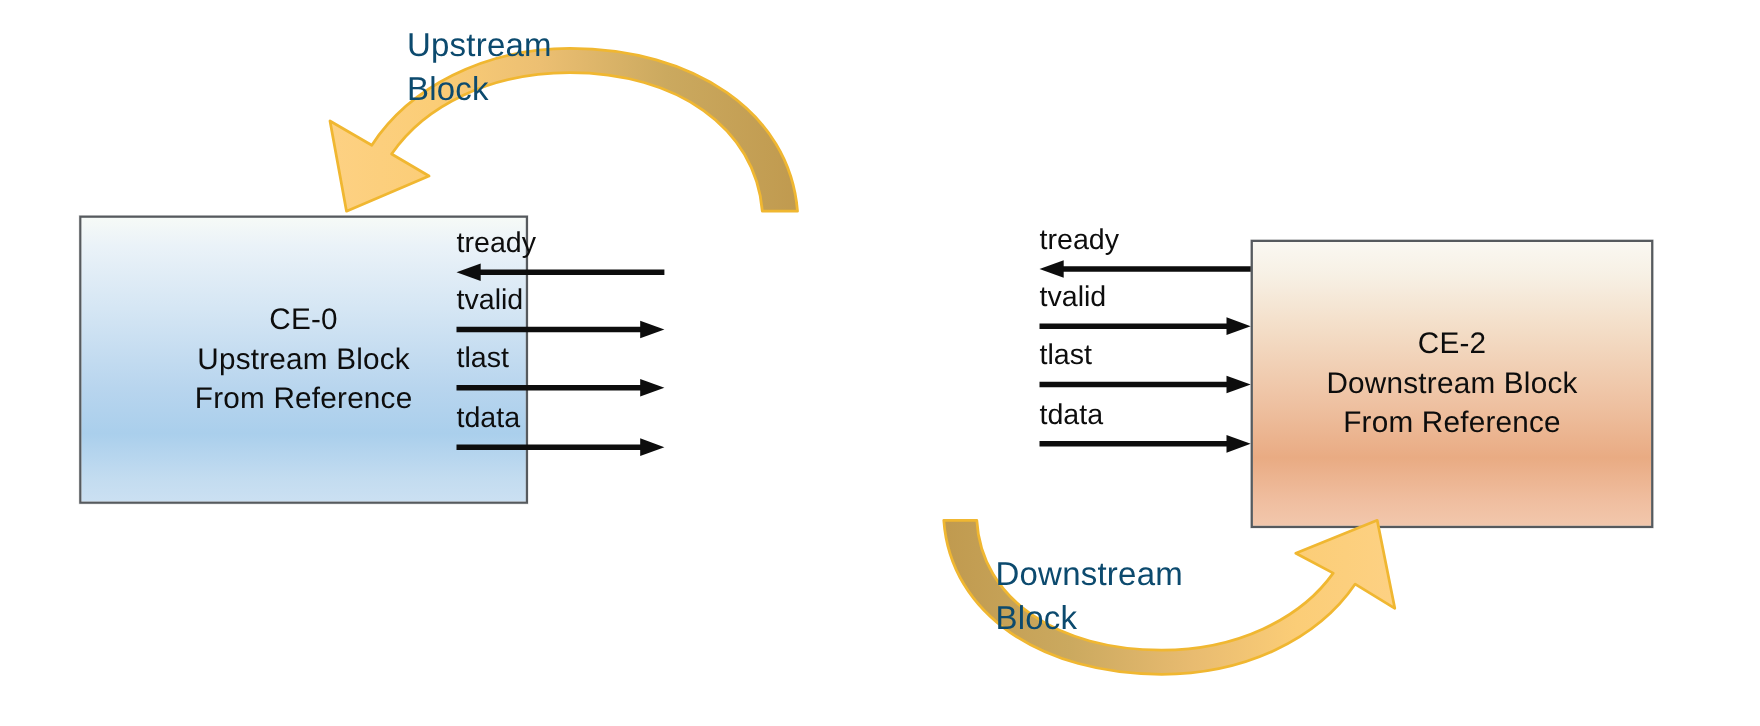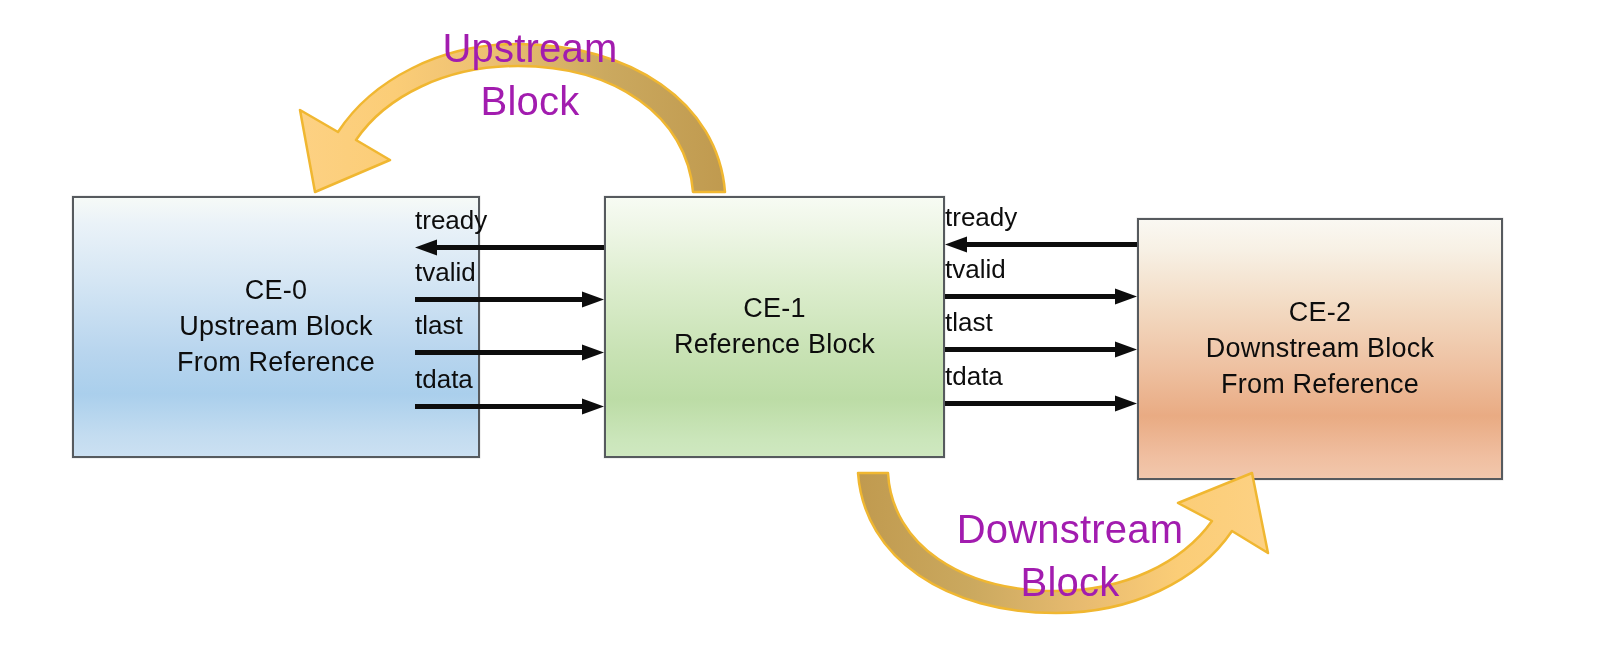--- a/index.html
+++ b/index.html
@@ -87,45 +87,40 @@
   }
   .signal-line svg { display: block; width: 100%; height: 11px; margin-top: -3px; overflow: visible; }
 
   
   .curve-arrow { position: absolute; pointer-events: none; }
   #arrow-upstream   { left: 280px; top: 28px;  width: 470px; height: 185px; }
   #arrow-downstream { left: 820px; top: 455px; width: 460px; height: 185px; }
 
   .curve-label {
     position: absolute;
-    text-align: center;
-    color: #a21caf;
-    font-size: 40px;
+    color: #0c4a6e;
+    font-size: 30px;
     line-height: 1.32;
     white-space: pre-line;
     letter-spacing: 0.2px;
   }
   #label-upstream   { left: 370px; top: 22px;  width: 320px; }
   #label-downstream { left: 905px; top: 503px; width: 330px; }
 </style>
 </head>
 <body>
 
 <div id="canvas">
 
   <div class="block" id="block-ce0">
     <span class="block-text">CE-0
 Upstream Block
 From Reference</span>
   </div>
 
-  <div class="block" id="block-ce1">
-    <span class="block-text">CE-1
-Reference Block</span>
-  </div>
 
   <div class="block" id="block-ce2">
     <span class="block-text">CE-2
 Downstream Block
 From Reference</span>
   </div>
 
   <div class="signal-group" id="signals-left">
 
     <div class="signal-row" style="top:11px;">

